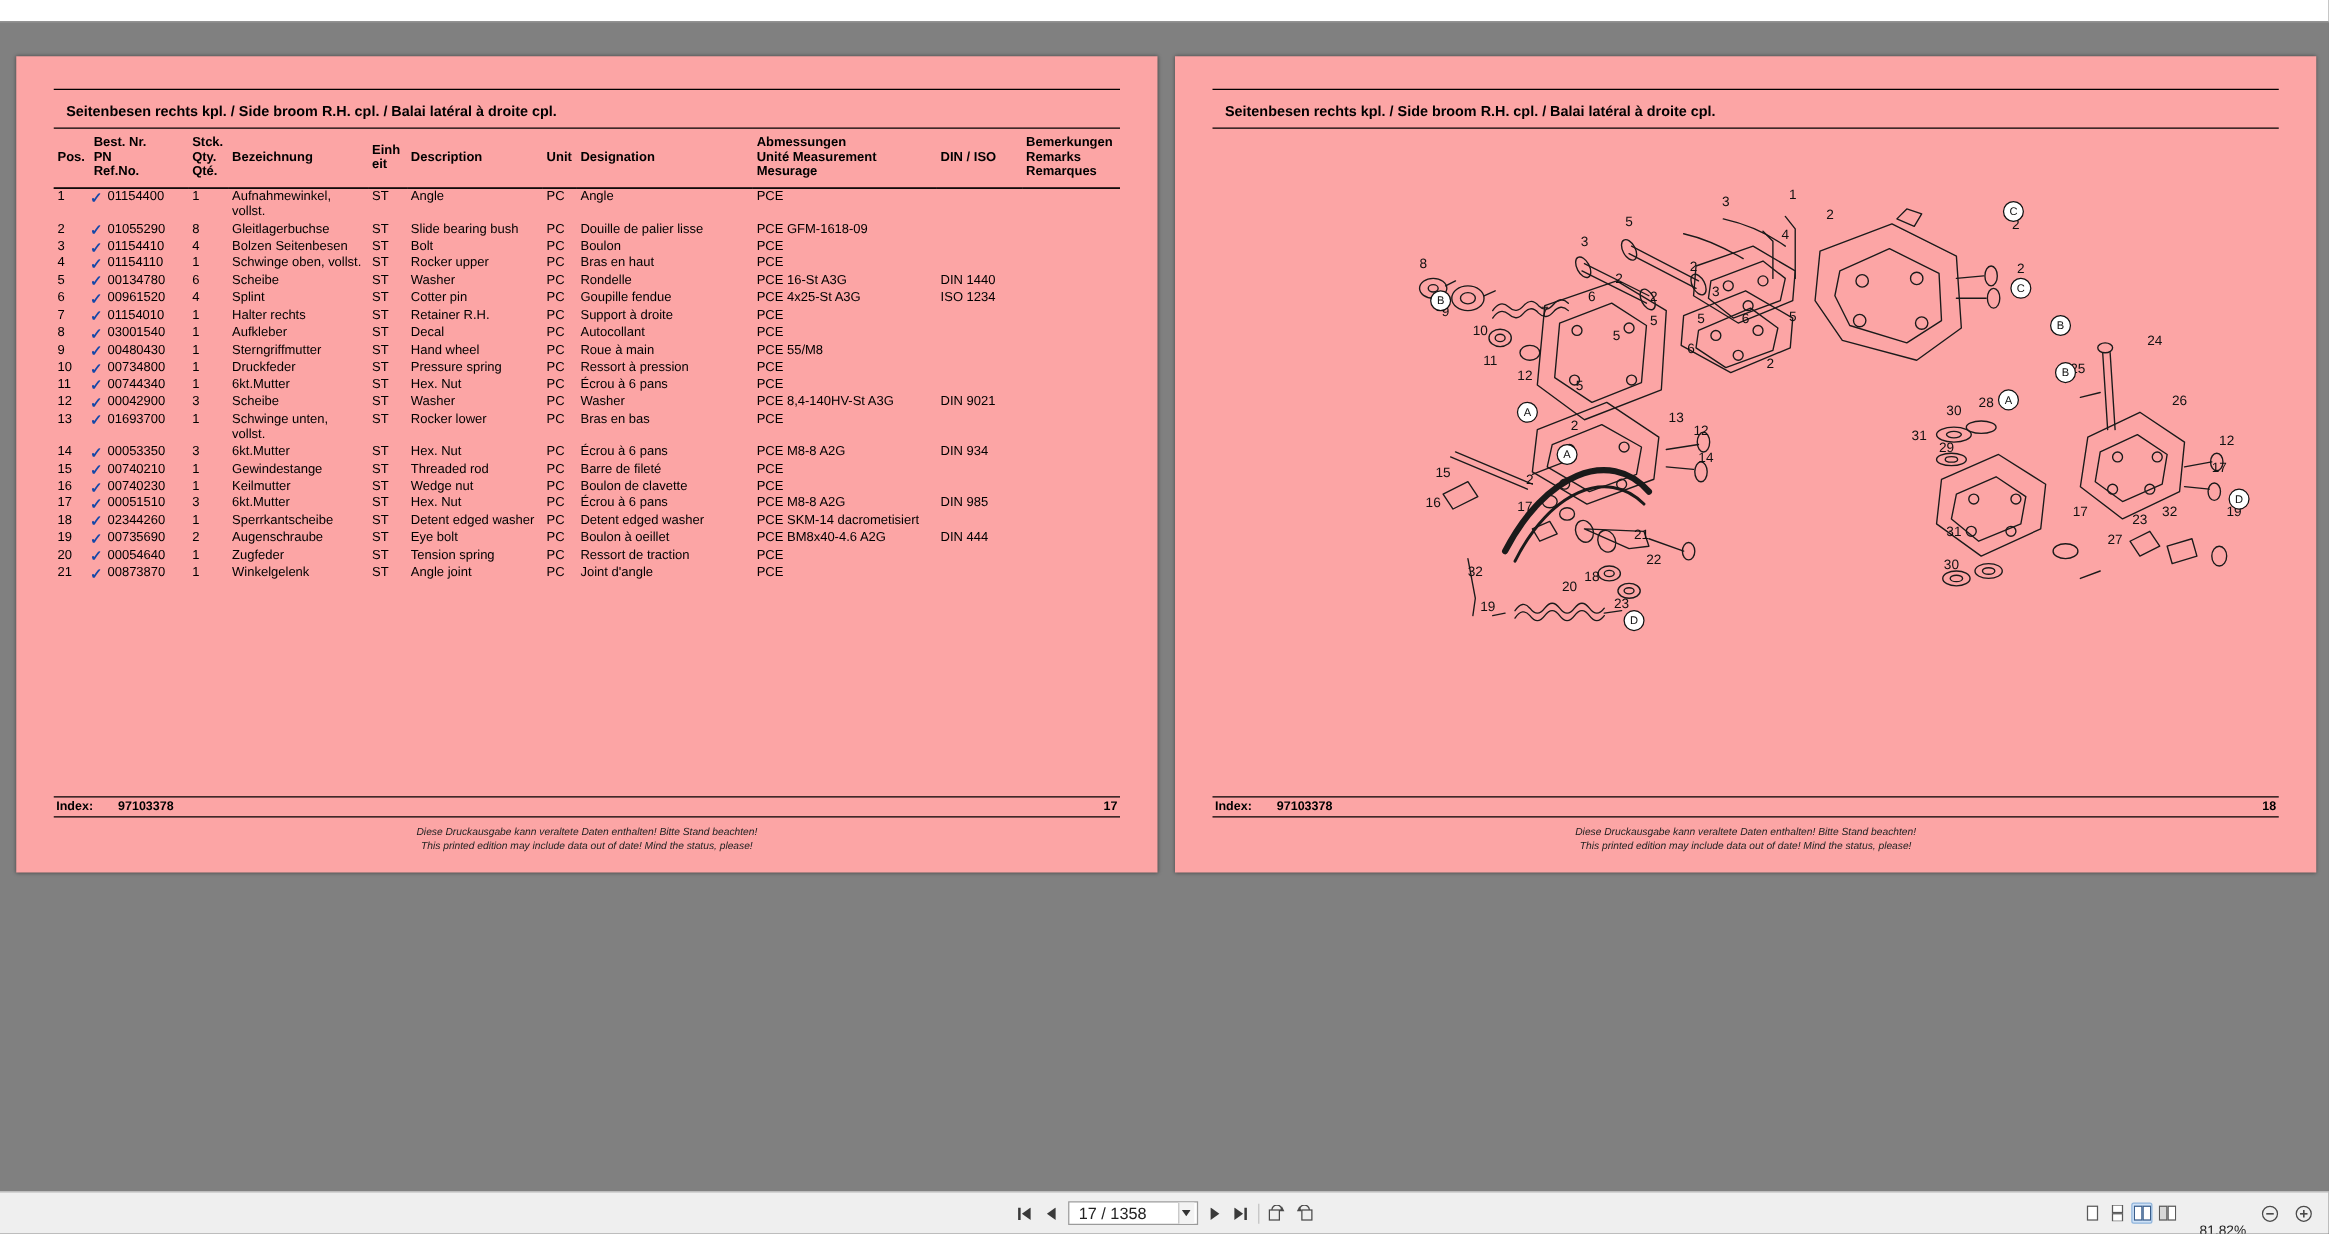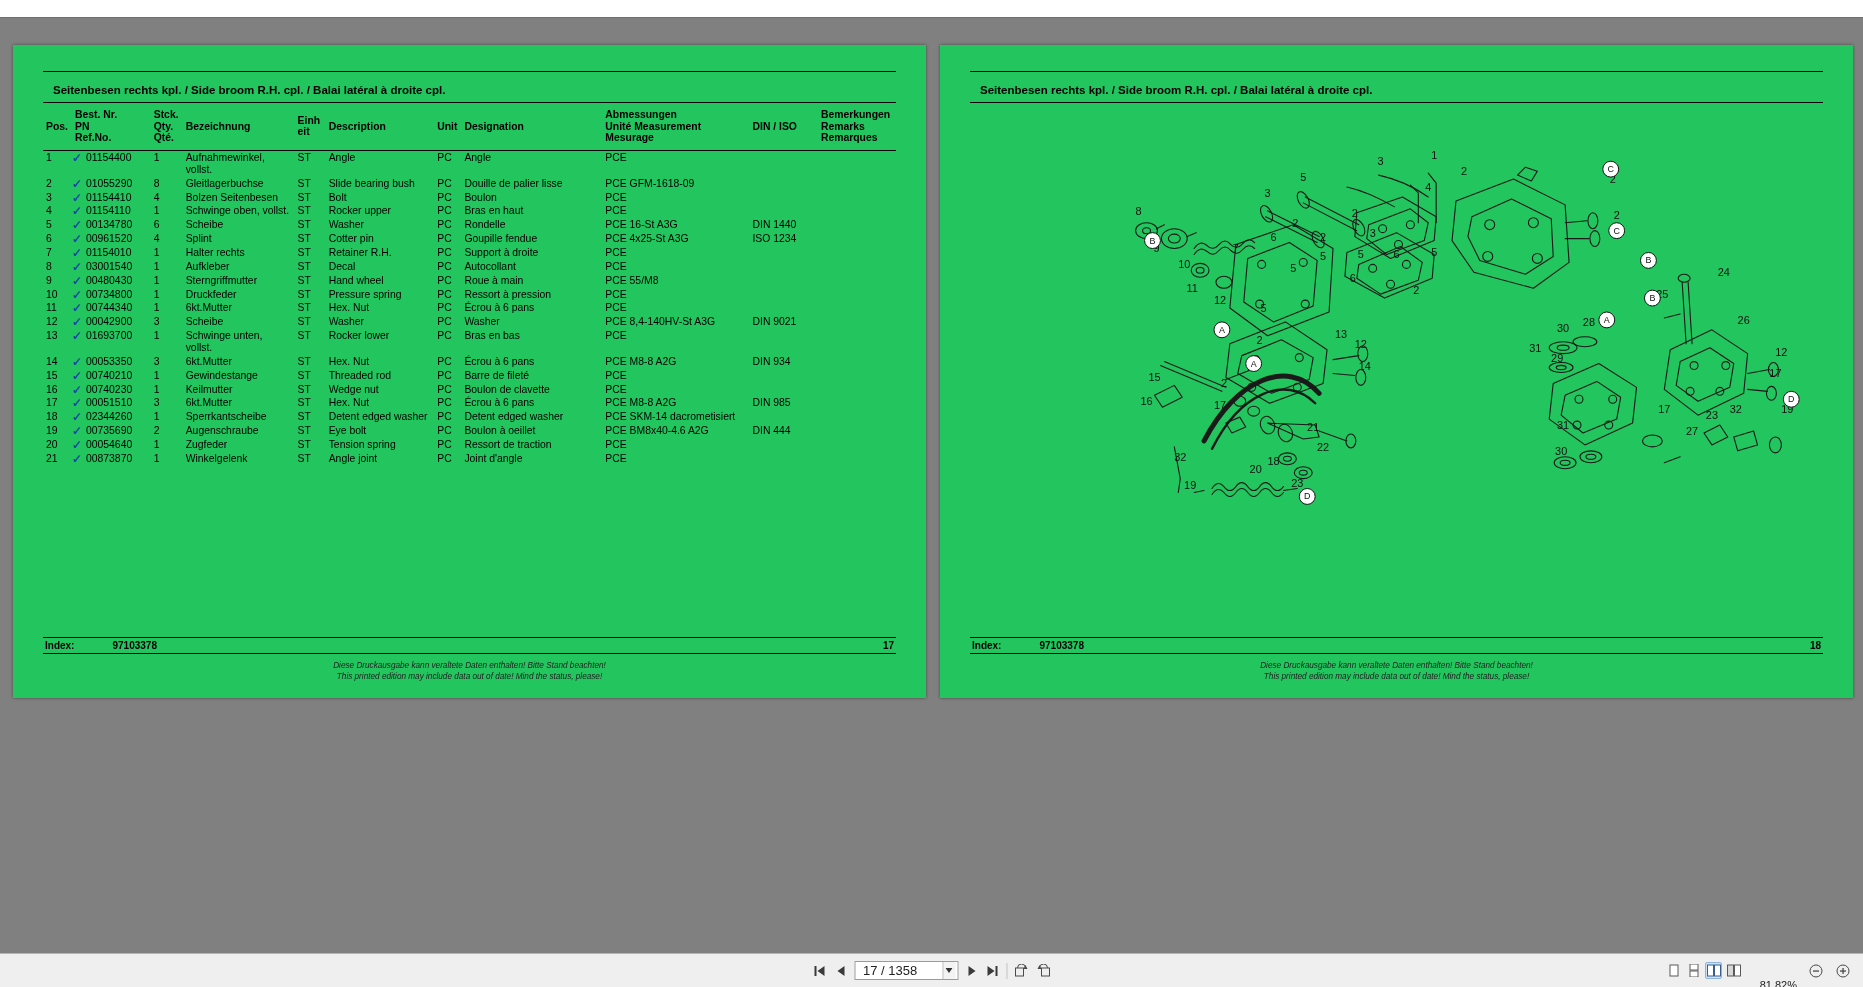--- a/index.html
+++ b/index.html
@@ -27,21 +27,21 @@
   .viewer-area {
     position: relative;
     flex: 1 1 auto;
     background: #808080;
     overflow: hidden;
   }
   
   .page {
     position: absolute;
     top: 27px;
-    background: #22c55e;
+    background: #fca5a5;
     box-shadow: 0 0 3px rgba(0,0,0,.45);
     overflow: hidden;
   }
   #page-left  { left: 13px;  width: 913px; height: 653px; }
   #page-right { left: 940px; width: 913px; height: 653px; }
 
   .page-inner {
     position: absolute;
     left: 30px; right: 30px;
     top: 26px; bottom: 20px;
@@ -116,21 +116,21 @@
   }
   .idx-rule { border-top: 1.4px solid #000; }
   .idx-row {
     display: flex;
     justify-content: space-between;
     font-size: 10px;
     font-weight: bold;
     padding: 2px 2px 0 2px;
     color: #000;
   }
-  .idx-left { display: flex; gap: 38px; }
+  .idx-left { display: flex; gap: 20px; }
   .idx-rule-b { border-top: 1.2px solid #000; margin-top: 2px; }
   .disclaimer {
     text-align: center;
     font-size: 8.2px;
     color: #222;
     line-height: 1.35;
     padding-top: 6px;
     font-style: italic;
   }
 

